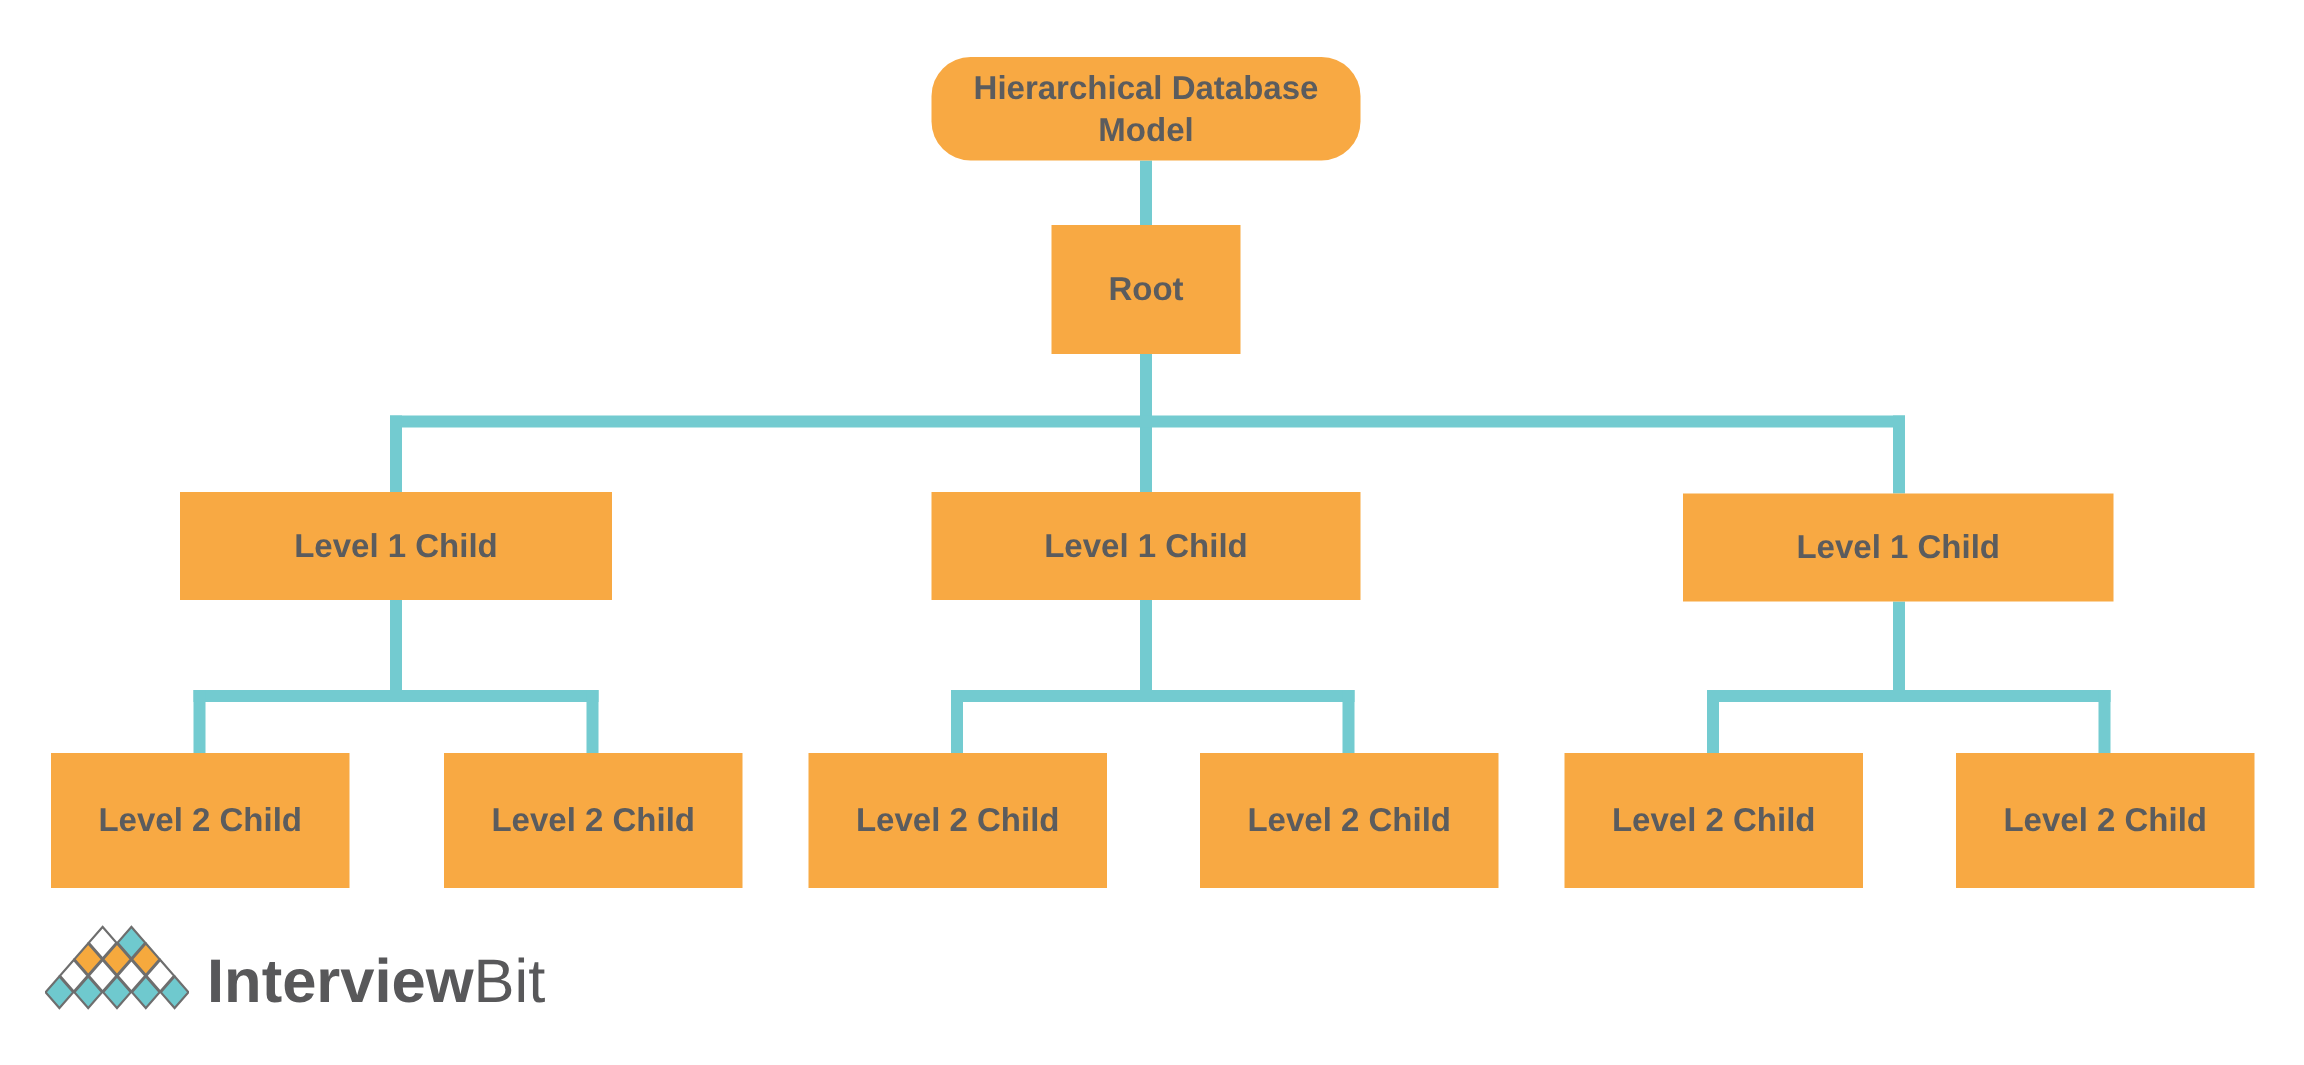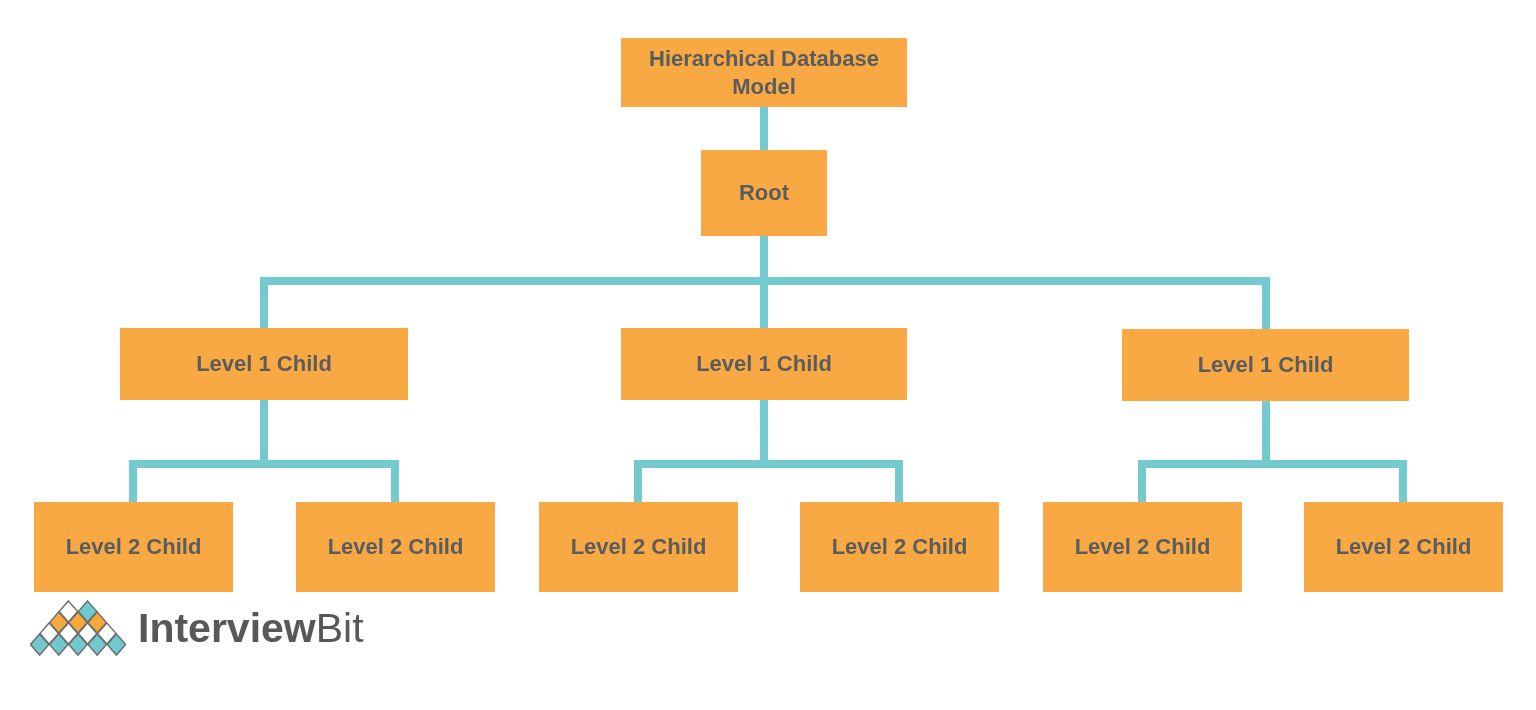--- a/index.html
+++ b/index.html
@@ -24,21 +24,21 @@
     display:flex;align-items:center;justify-content:center;text-align:center;
     font-weight:bold;font-size:22px;line-height:28px;
     padding:0 14px;
     z-index:2;
   }
 
   
   .conn{position:absolute;background:var(--connector);z-index:1;}
 
   
-  .n-title {left:621px; top:38px;  width:286px; height:69px;}
+  .n-title {left:621px; top:38px;  width:286px; height:69px;border-radius:26px;}
   .n-root  {left:701px; top:150px; width:126px; height:86px;}
   .n-l1a   {left:120px; top:328px; width:288px; height:72px;}
   .n-l1b   {left:621px; top:328px; width:286px; height:72px;}
   .n-l1c   {left:1122px;top:329px; width:287px; height:72px;}
   .n-l2a   {left:34px;  top:502px; width:199px; height:90px;}
   .n-l2b   {left:296px; top:502px; width:199px; height:90px;}
   .n-l2c   {left:539px; top:502px; width:199px; height:90px;}
   .n-l2d   {left:800px; top:502px; width:199px; height:90px;}
   .n-l2e   {left:1043px;top:502px; width:199px; height:90px;}
   .n-l2f   {left:1304px;top:502px; width:199px; height:90px;}
@@ -56,21 +56,21 @@
   .c-bar-mid    {left:634px; top:460px; width:269px; height:8px;}
   .c-bar-right  {left:1138px;top:460px; width:269px; height:8px;}
   .c-drop-l2a   {left:129px; top:460px; width:8px;   height:42px;}
   .c-drop-l2b   {left:391px; top:460px; width:8px;   height:42px;}
   .c-drop-l2c   {left:634px; top:460px; width:8px;   height:42px;}
   .c-drop-l2d   {left:895px; top:460px; width:8px;   height:42px;}
   .c-drop-l2e   {left:1138px;top:460px; width:8px;   height:42px;}
   .c-drop-l2f   {left:1399px;top:460px; width:8px;   height:42px;}
 
   
-  .logo{position:absolute;left:30px;top:595px;display:flex;align-items:center;z-index:2;}
+  .logo{position:absolute;left:30px;top:612px;display:flex;align-items:flex-end;z-index:2;}
   .logo-icon{width:96px;height:66px;display:block;}
   .logo-text{margin-left:12px;font-size:41px;color:var(--logo-text);letter-spacing:0px;}
   .logo-text .primary{font-weight:bold;}
   .logo-text .secondary{font-weight:normal;}
 </style>
 </head>
 <body>
 
 <div class="canvas">
 

